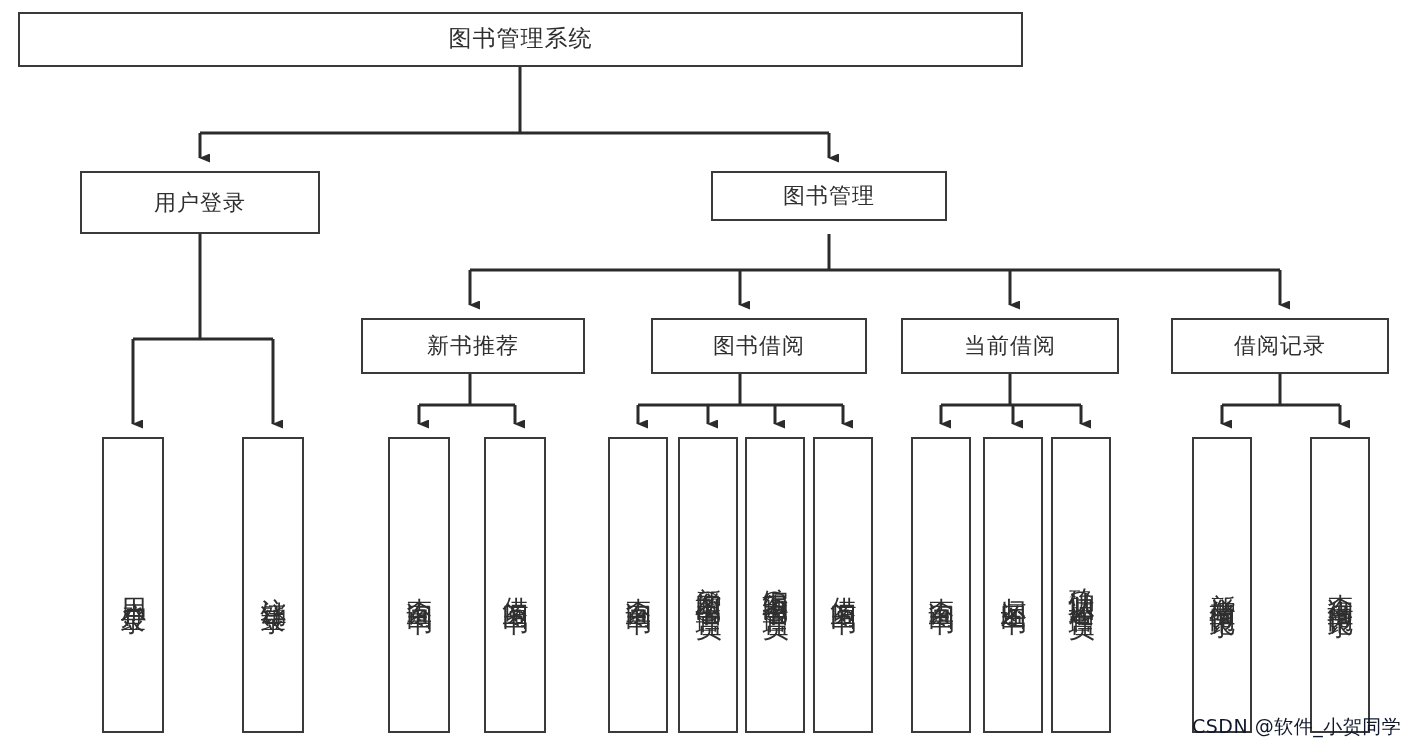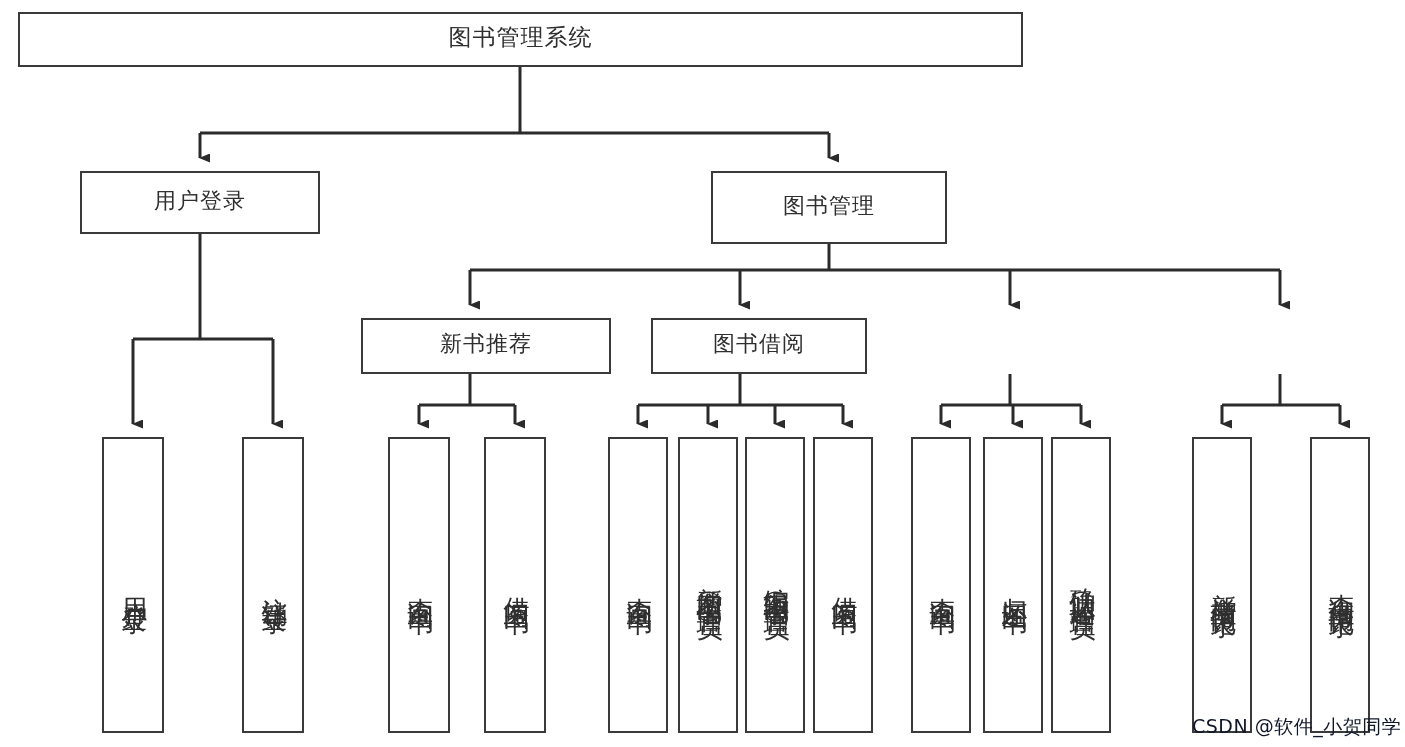--- a/index.html
+++ b/index.html
@@ -28,21 +28,21 @@
     position: absolute;
     box-sizing: border-box;
     border: 2px solid #3a3a3a;
     background: #ffffff;
     display: flex;
     align-items: center;
     justify-content: center;
     color: #2b2b2b;
   }
   .node-label {
-    font-family: Liberation Mono, monospace;
+    font-family: Liberation Serif, serif;
     color: #2f2f2f;
     letter-spacing: 1px;
     white-space: nowrap;
     line-height: 1.05;
   }
   .lvl-root .node-label { font-size: 23px; }
   .lvl-2 .node-label { font-size: 22px; }
   .lvl-3 .node-label { font-size: 22px; }
   .leaf .node-label {
     writing-mode: vertical-rl;
@@ -119,29 +119,35 @@
     </g>
   </svg>
 
   <div class="node-box lvl-root" style="left:18px; top:12px; width:1005px; height:55px;">
     <span class="node-label">图书管理系统</span>
   </div>
 
   <div class="node-box lvl-2" style="left:80px; top:171px; width:240px; height:63px;">
     <span class="node-label">用户登录</span>
   </div>
-  <div class="node-box lvl-2" style="left:711px; top:171px; width:236px; height:73px;">
+  <div class="node-box lvl-2" style="left:711px; top:171px; width:236px; height:50px;">
     <span class="node-label">图书管理</span>
   </div>
 
-  <div class="node-box lvl-3" style="left:361px; top:318px; width:250px; height:56px;">
+  <div class="node-box lvl-3" style="left:361px; top:318px; width:224px; height:56px;">
     <span class="node-label">新书推荐</span>
   </div>
   <div class="node-box lvl-3" style="left:651px; top:318px; width:216px; height:56px;">
     <span class="node-label">图书借阅</span>
+  </div>
+  <div class="node-box lvl-3" style="left:901px; top:318px; width:218px; height:56px;">
+    <span class="node-label">当前借阅</span>
+  </div>
+  <div class="node-box lvl-3" style="left:1171px; top:318px; width:218px; height:56px;">
+    <span class="node-label">借阅记录</span>
   </div>
 
   <div class="node-box leaf" style="left:102px; top:437px; width:62px; height:296px;">
     <span class="node-label">用户登录</span>
   </div>
   <div class="node-box leaf" style="left:242px; top:437px; width:62px; height:296px;">
     <span class="node-label">注销登录</span>
   </div>
 
   <div class="node-box leaf" style="left:388px; top:437px; width:62px; height:296px;">

